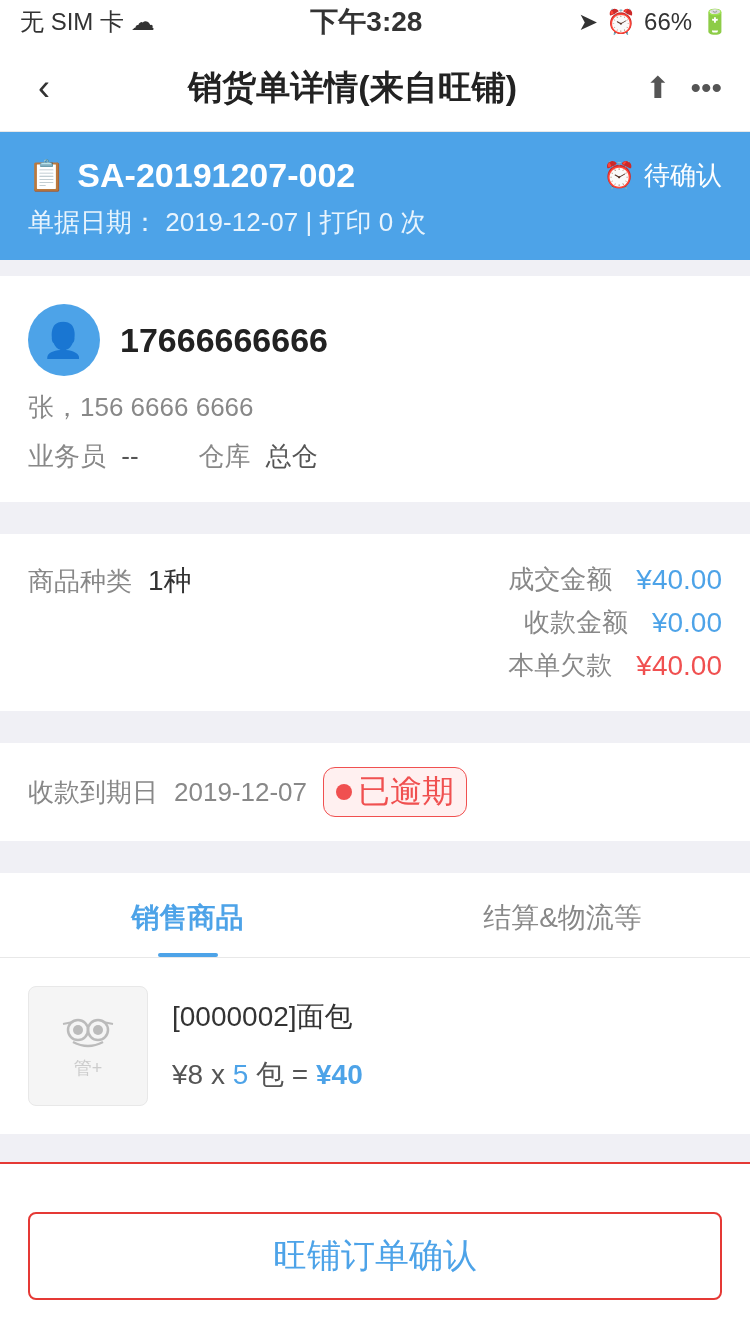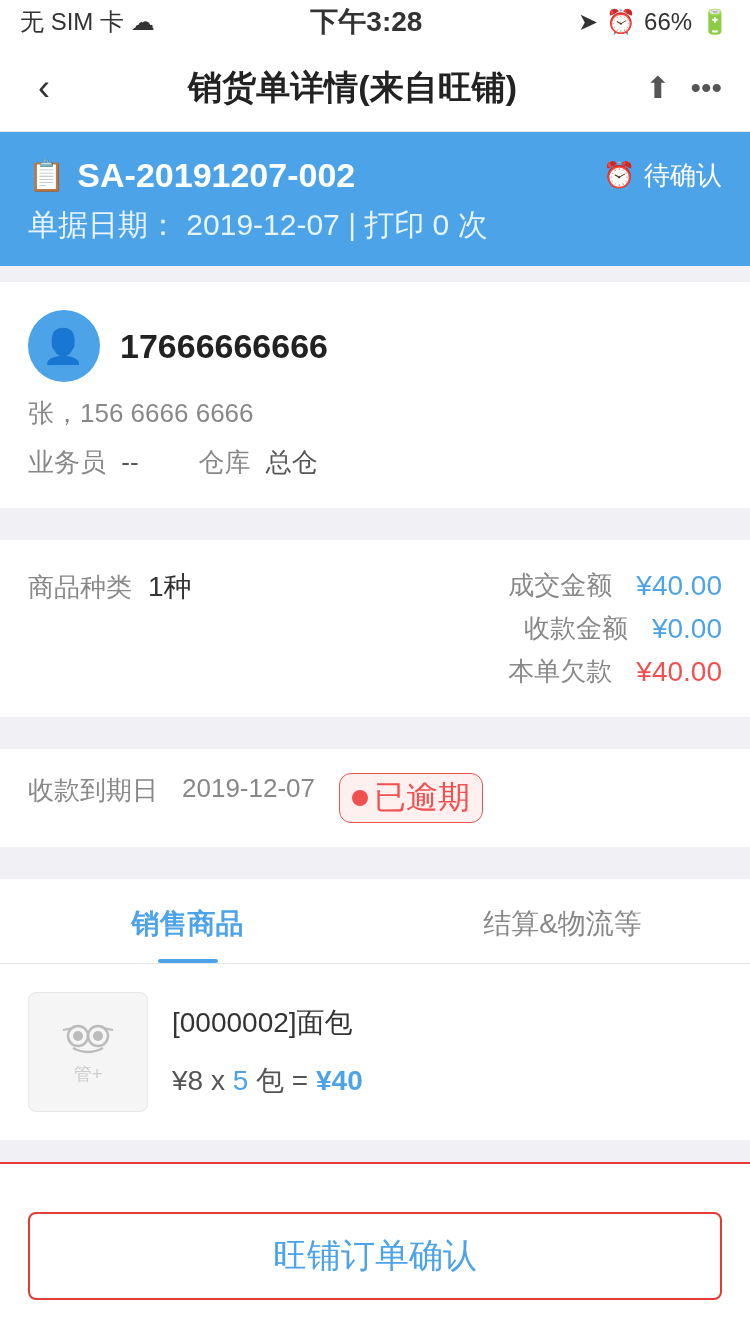--- a/index.html
+++ b/index.html
@@ -86,21 +86,21 @@
       color: #fff;
     }
     .order-status {
       font-size: 26px;
       color: #fff;
       display: flex;
       align-items: center;
       gap: 8px;
     }
     .order-date {
-      font-size: 30px;
+      font-size: 26px;
       color: #e8f4fd;
     }
 
     
     .customer-section {
       background: #fff;
       padding: 28px;
       margin-bottom: 16px;
     }
     .customer-row {
@@ -178,21 +178,22 @@
     .stat-value-red { color: #F05050; font-size: 28px; }
 
     
     .due-section {
       background: #fff;
       padding: 24px 28px;
       margin-bottom: 16px;
       font-size: 26px;
       color: #888;
       display: flex;
-      gap: 24px;
+      align-items: center;
+      gap: 16px;
     }
     .overdue-badge {
       background: #fff0f0;
       color: #F05050;
       border: 1px solid #F05050;
       border-radius: 12px;
       padding: 2px 12px;
       font-size: 32px;
       display: flex;
       align-items: center;

